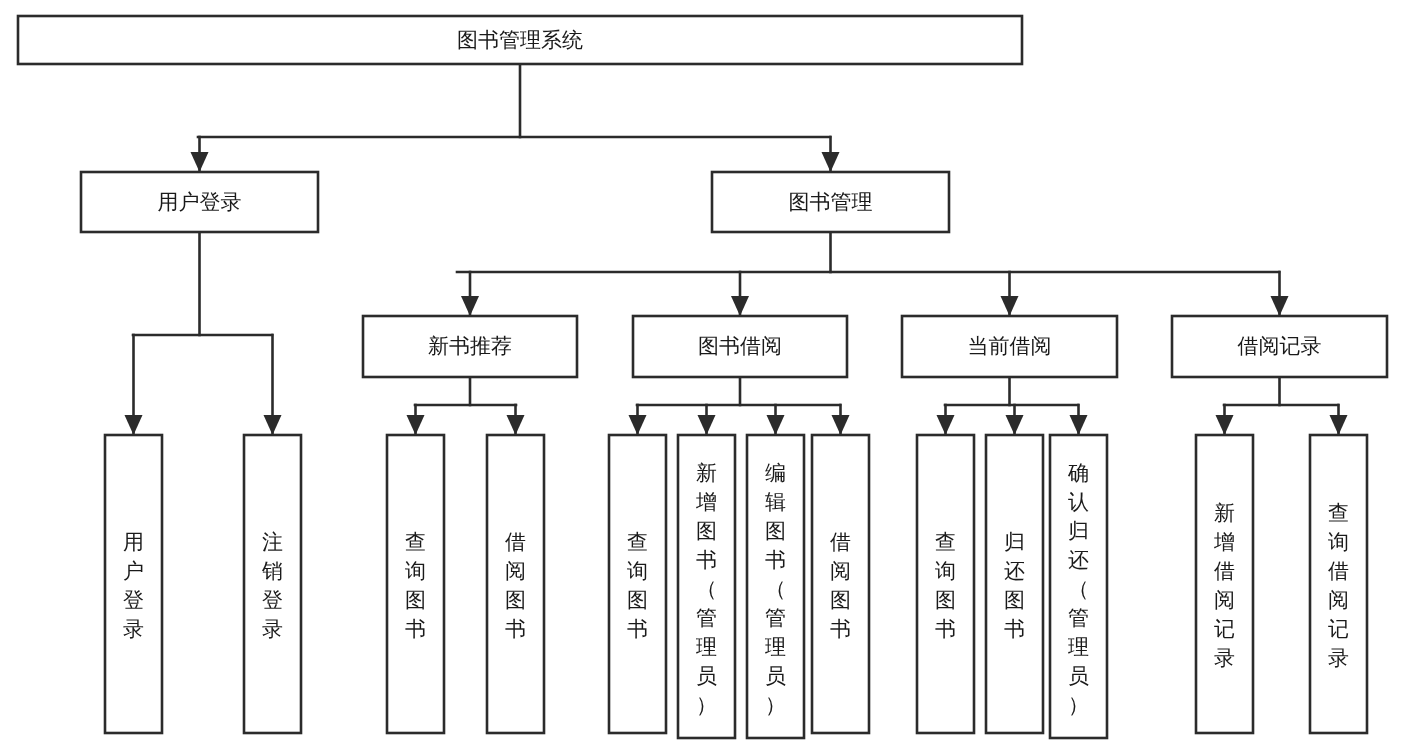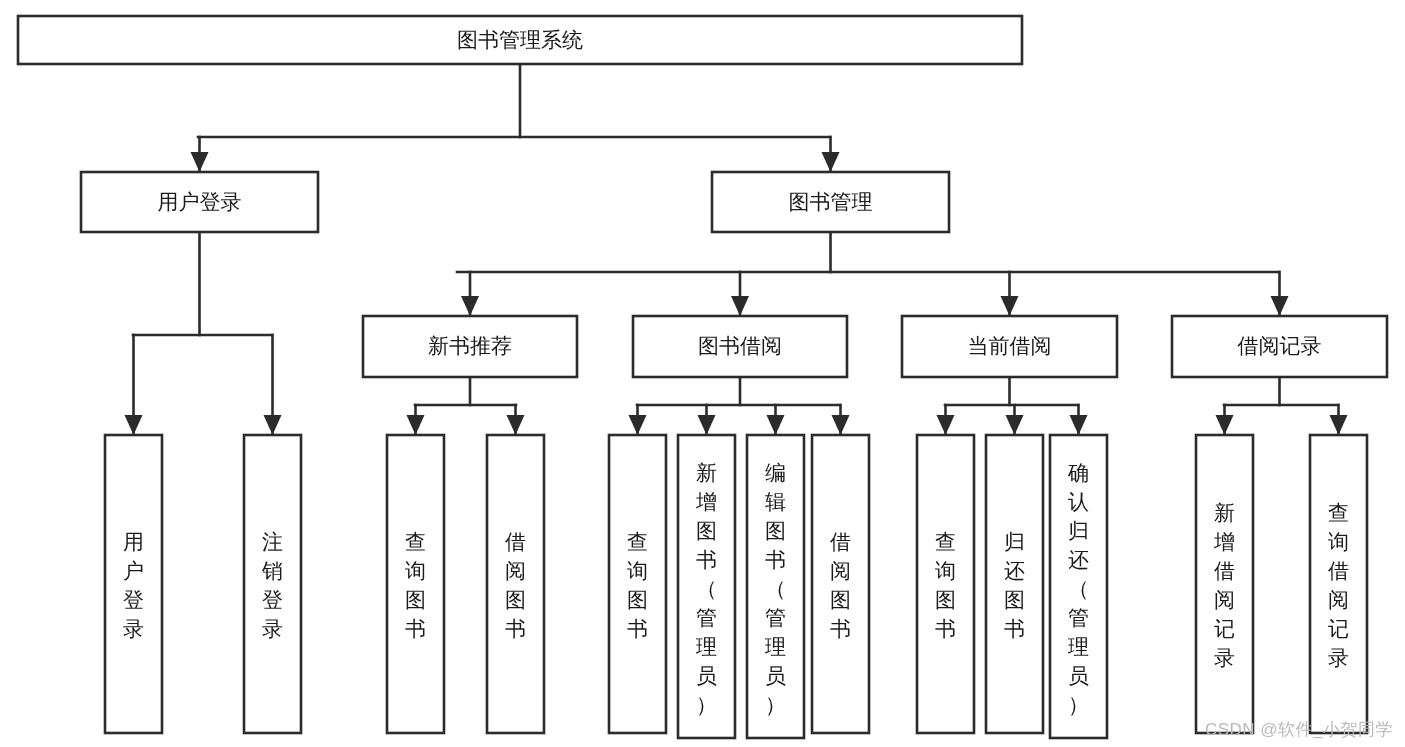--- a/index.html
+++ b/index.html
@@ -201,14 +201,13 @@
         <g>
           <rect x="1196" y="435" width="57" height="298" class="node-rect"></rect>
           <text x="1224.5" class="node-label-v"><tspan x="1224.5" y="519.62">新</tspan><tspan x="1224.5" y="548.62">增</tspan><tspan x="1224.5" y="577.62">借</tspan><tspan x="1224.5" y="606.62">阅</tspan><tspan x="1224.5" y="635.62">记</tspan><tspan x="1224.5" y="664.62">录</tspan></text>
         </g>
         <g>
           <rect x="1310" y="435" width="57" height="298" class="node-rect"></rect>
           <text x="1338.5" class="node-label-v"><tspan x="1338.5" y="519.62">查</tspan><tspan x="1338.5" y="548.62">询</tspan><tspan x="1338.5" y="577.62">借</tspan><tspan x="1338.5" y="606.62">阅</tspan><tspan x="1338.5" y="635.62">记</tspan><tspan x="1338.5" y="664.62">录</tspan></text>
         </g>
       </g>
   </svg>
-  <div class="watermark">CSDN @软件_小贺同学</div>
 </div>
 
 </body></html>

